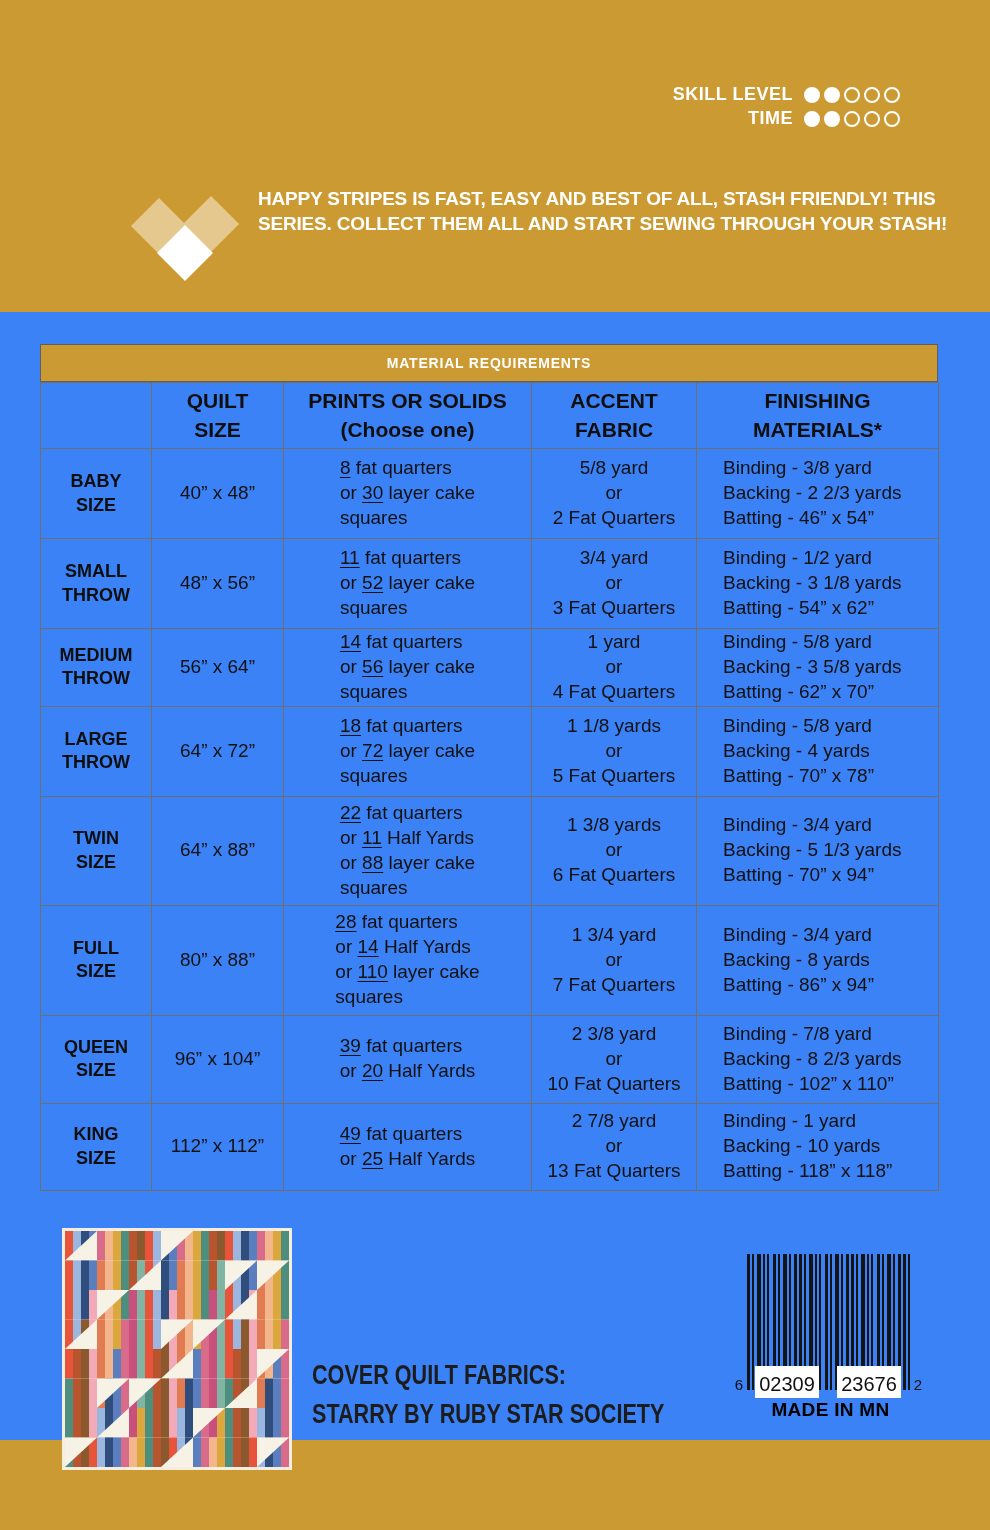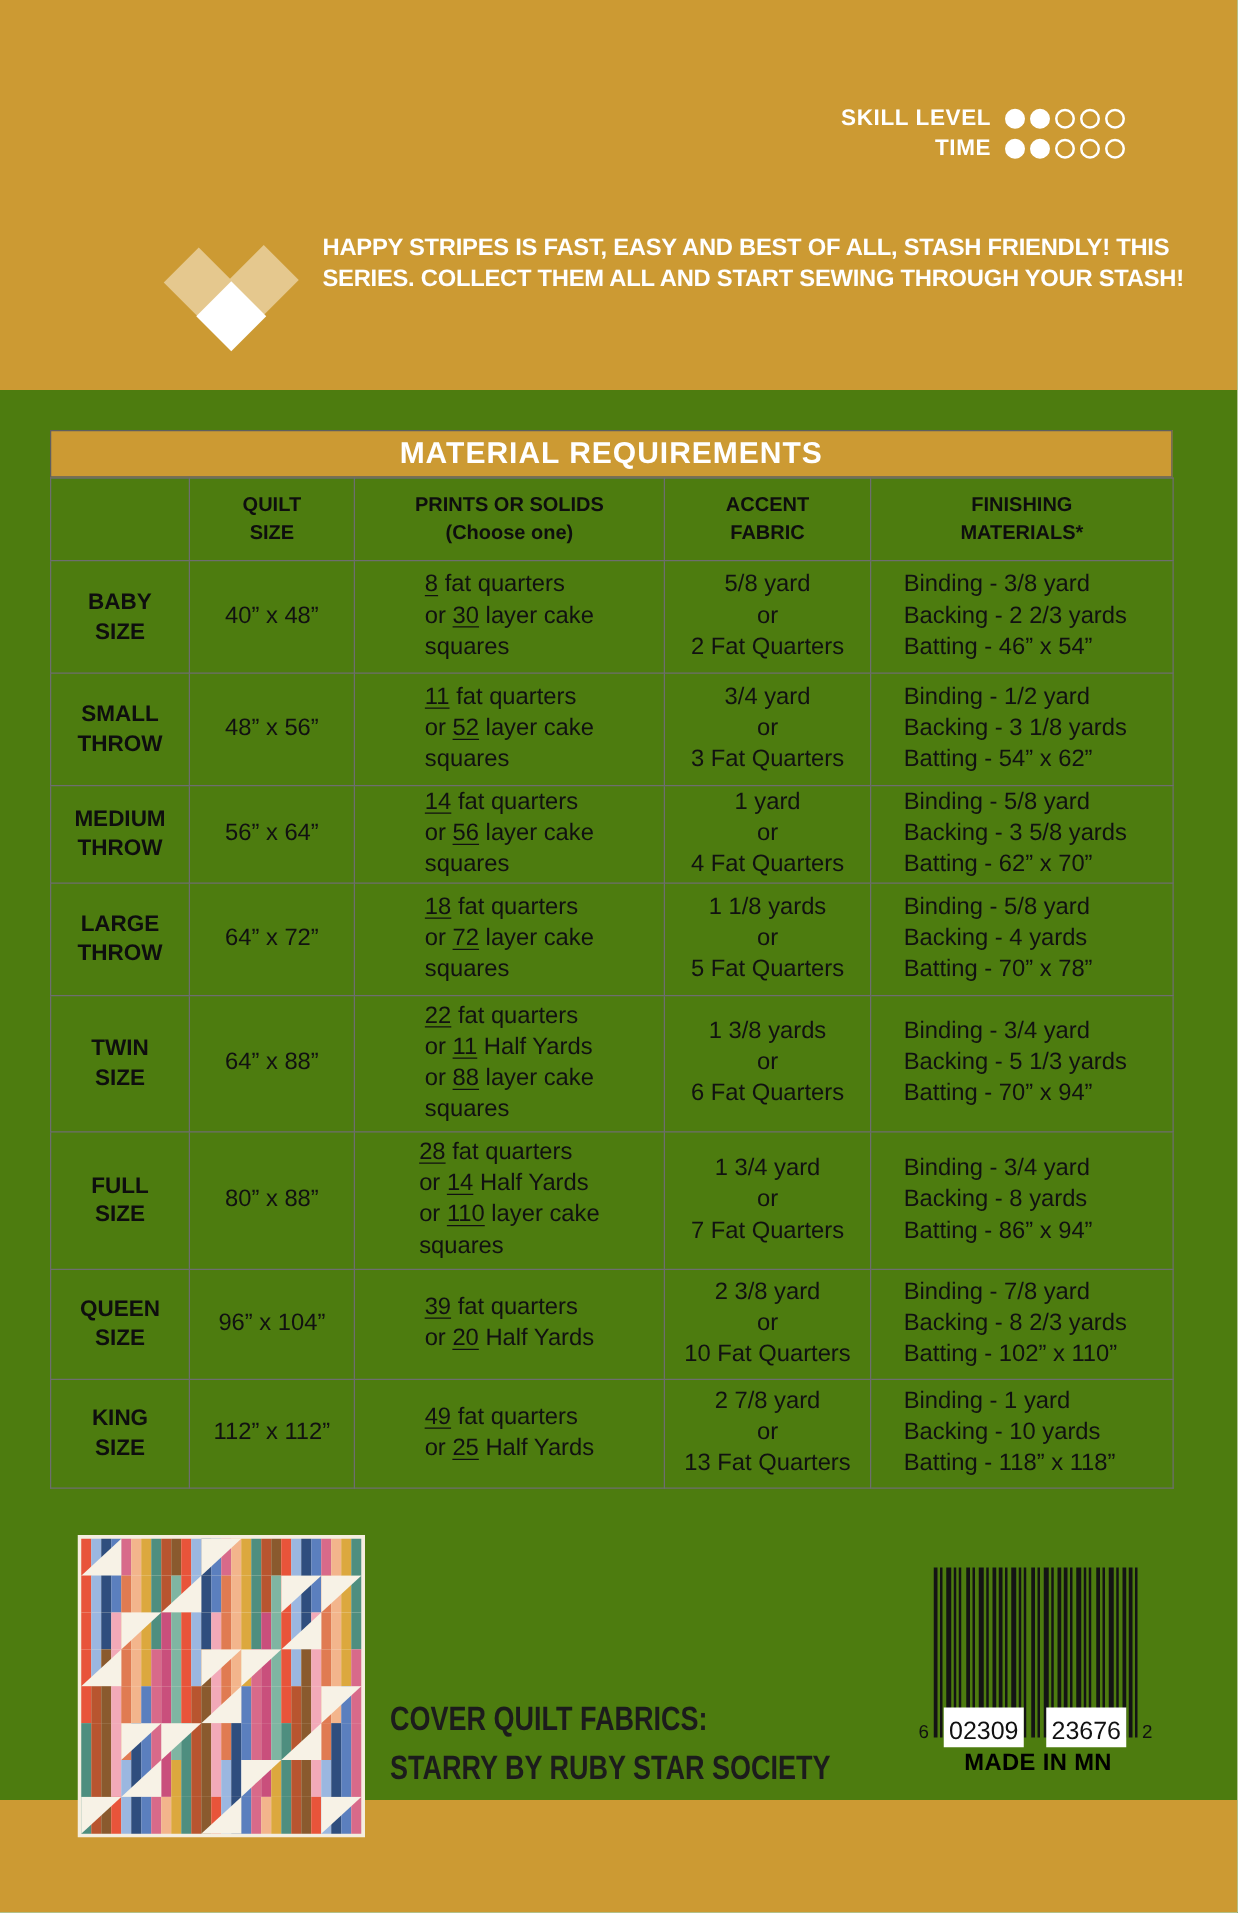--- a/index.html
+++ b/index.html
@@ -1,38 +1,38 @@
 <!DOCTYPE html>
 <html><head>
 <meta charset="utf-8">
 <style>
   html,body{margin:0;padding:0;background:#ffffff;}
-  .page{position:relative;width:990px;height:1530px;background:#4d7c0f;overflow:hidden;
+  .page{position:relative;width:990px;height:1530px;background:#3b82f6;overflow:hidden;
         font-family:"Liberation Sans",sans-serif;}
 
   
   .top-band{position:absolute;left:0;top:0;width:990px;height:312px;background:#CC9A33;}
   .meters{position:absolute;top:84px;right:90px;display:flex;flex-direction:column;gap:3px;align-items:flex-end;}
   .meter-row{display:flex;align-items:center;gap:11px;}
   .meter-label{color:#fff;font-weight:bold;font-size:18px;letter-spacing:.5px;}
   .dots{display:flex;gap:4px;}
   .dot{width:16px;height:16px;border-radius:50%;border:2.5px solid #fff;box-sizing:border-box;}
   .dot.filled{background:#fff;}
   .logo{position:absolute;left:126px;top:192px;}
   .intro{position:absolute;left:258px;top:186px;color:#fff;font-weight:bold;font-size:19px;
          line-height:1.34;letter-spacing:-0.2px;white-space:nowrap;}
 
   
   .mat{position:absolute;left:40px;top:344px;width:898px;}
   .caption{height:36px;background:#CC9A33;border:1px solid #5f5f5f;display:flex;align-items:center;
-           justify-content:center;color:#fff;font-weight:bold;font-size:24px;letter-spacing:.8px;}
+           justify-content:center;color:#fff;font-weight:bold;font-size:14px;letter-spacing:.8px;}
   table{border-collapse:collapse;width:898px;table-layout:fixed;}
   th,td{border:1px solid #6e6e6e;}
   thead tr{height:66px;}
-  th{font-size:16px;line-height:1.35;color:#0e0e0e;}
+  th{font-size:21px;line-height:1.35;color:#0e0e0e;}
   td{font-size:19px;line-height:1.31;text-align:center;vertical-align:middle;color:#111;}
   td.lbl{font-weight:bold;font-size:18px;line-height:1.3;color:#0e0e0e;}
   td.pr span{display:inline-block;text-align:left;}
   td.fin{text-align:left;padding-left:26px;}
   td.fin span{display:inline-block;text-align:left;}
   td u{text-underline-offset:3px;}
   tbody tr:nth-child(1){height:90px;} tbody tr:nth-child(2){height:90px;}
   tbody tr:nth-child(3){height:64px;} tbody tr:nth-child(4){height:90px;}
   tbody tr:nth-child(5){height:109px;} tbody tr:nth-child(6){height:110px;}
   tbody tr:nth-child(7){height:88px;} tbody tr:nth-child(8){height:87px;}

